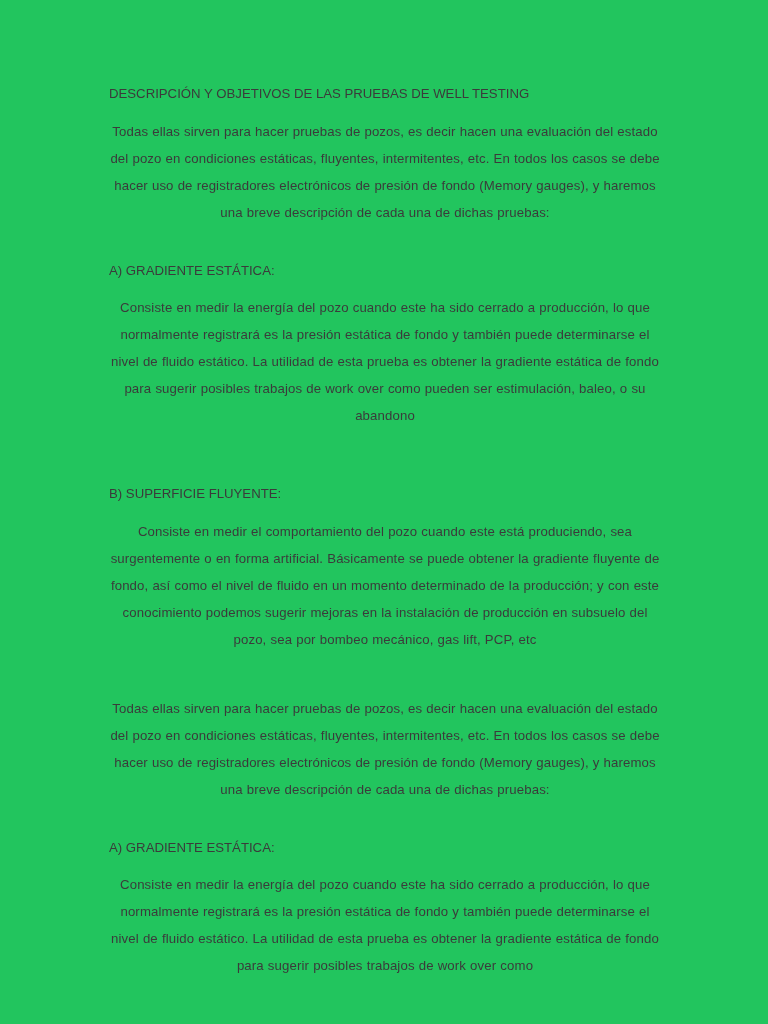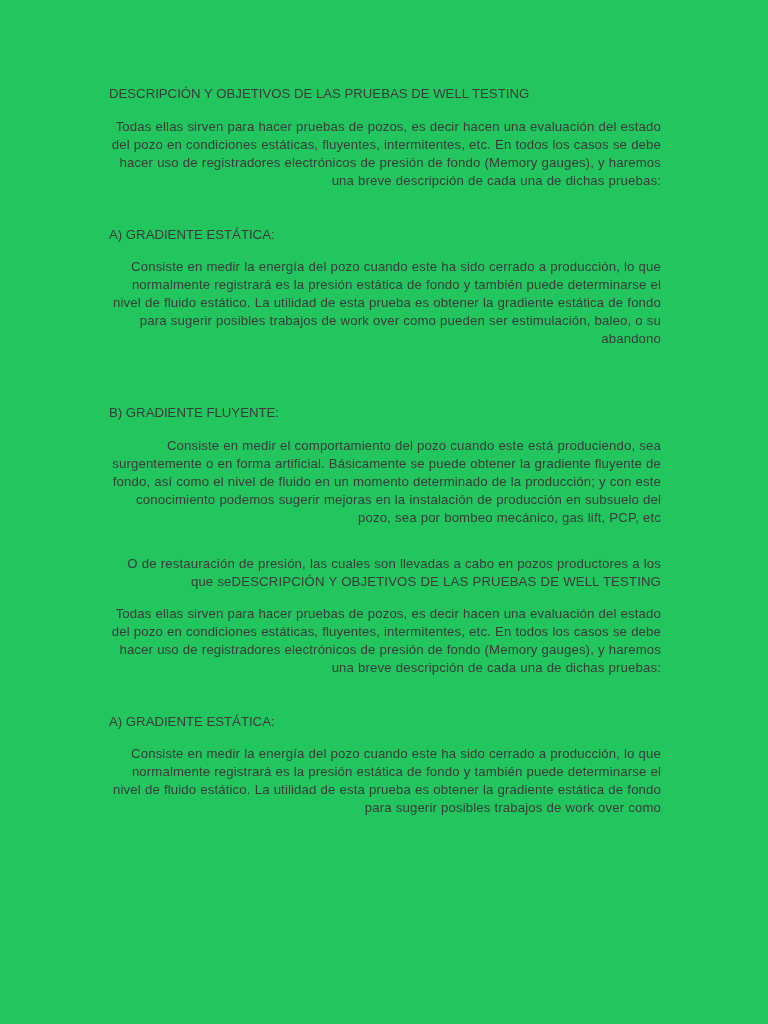--- a/index.html
+++ b/index.html
@@ -22,25 +22,25 @@
     box-sizing: border-box;
   }
   .text-column {
     position: absolute;
     left: 109px;
     top: 85px;
     width: 552px;
   }
   .para {
     font-size: 13.2px;
-    line-height: 18px;
+    line-height: 27px;
     color: #3b3b3b;
     margin: 0;
     padding: 0;
-    text-align: right;
+    text-align: center;
     letter-spacing: 0.01em;
     word-spacing: 0.02em;
   }
   
   .gap-sm { height: 14px; }
   .gap-md { height: 36px; }
   .gap-lg { height: 56px; }
   .heading {
     font-size: 13.2px;
     line-height: 18.6px;
@@ -64,32 +64,31 @@
     <div class="gap-md"></div>
 
     <p class="heading">A) GRADIENTE ESTÁTICA:</p>
 
     <div class="gap-sm"></div>
 
     <p class="para">Consiste en medir la energía del pozo cuando este ha sido cerrado a producción, lo que normalmente registrará es la presión estática de fondo y también puede determinarse el nivel de fluido estático. La utilidad de esta prueba es obtener la gradiente estática de fondo para sugerir posibles trabajos de work over como pueden ser estimulación, baleo, o su abandono</p>
 
     <div class="gap-lg"></div>
 
-    <p class="heading">B) GRADIENTE FLUYENTE:</p>
+    <p class="heading">B) SUPERFICIE FLUYENTE:</p>
 
     <div class="gap-sm"></div>
 
     <p class="para">Consiste en medir el comportamiento del pozo cuando este está produciendo, sea surgentemente o en forma artificial. Básicamente se puede obtener la gradiente fluyente de fondo, así como el nivel de fluido en un momento determinado de la producción; y con este conocimiento podemos sugerir mejoras en la instalación de producción en subsuelo del pozo, sea por bombeo mecánico, gas lift, PCP, etc</p>
 
     <div class="gap-sm"></div>
 
 
     <div class="gap-sm"></div>
 
-    <p class="para">O de restauración de presión, las cuales son llevadas a cabo en pozos productores a los que seDESCRIPCIÓN Y OBJETIVOS DE LAS PRUEBAS DE WELL TESTING</p>
 
     <div class="gap-sm"></div>
 
     <p class="para">Todas ellas sirven para hacer pruebas de pozos, es decir hacen una evaluación del estado del pozo en condiciones estáticas, fluyentes, intermitentes, etc. En todos los casos se debe hacer uso de registradores electrónicos de presión de fondo (Memory gauges), y haremos una breve descripción de cada una de dichas pruebas:</p>
 
     <div class="gap-md"></div>
 
     <p class="heading">A) GRADIENTE ESTÁTICA:</p>
 
     <div class="gap-sm"></div>

